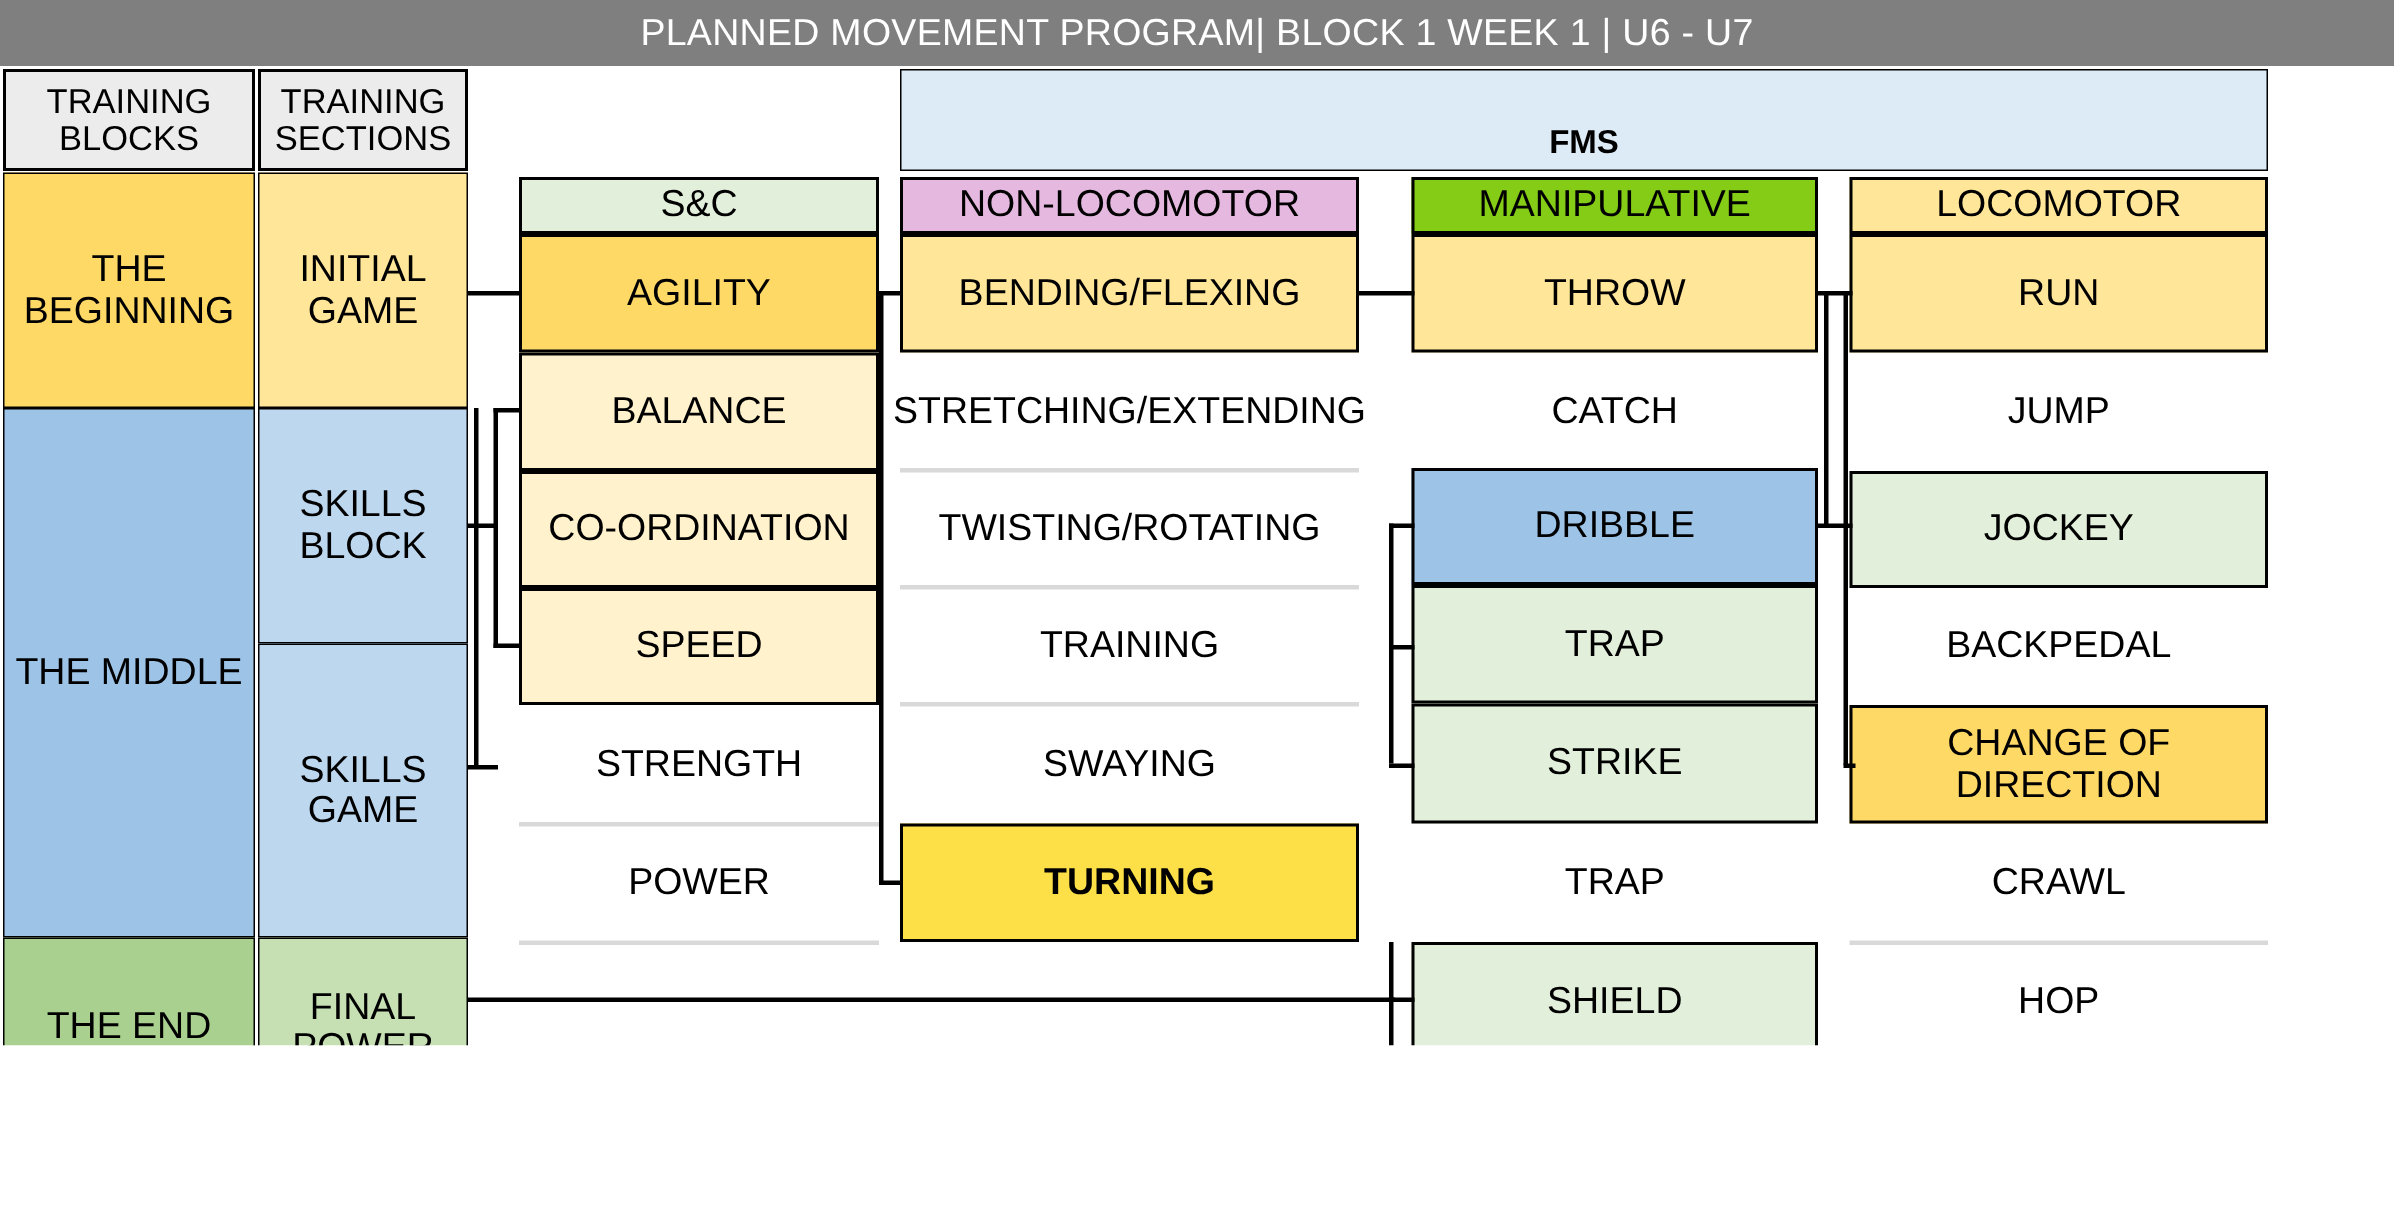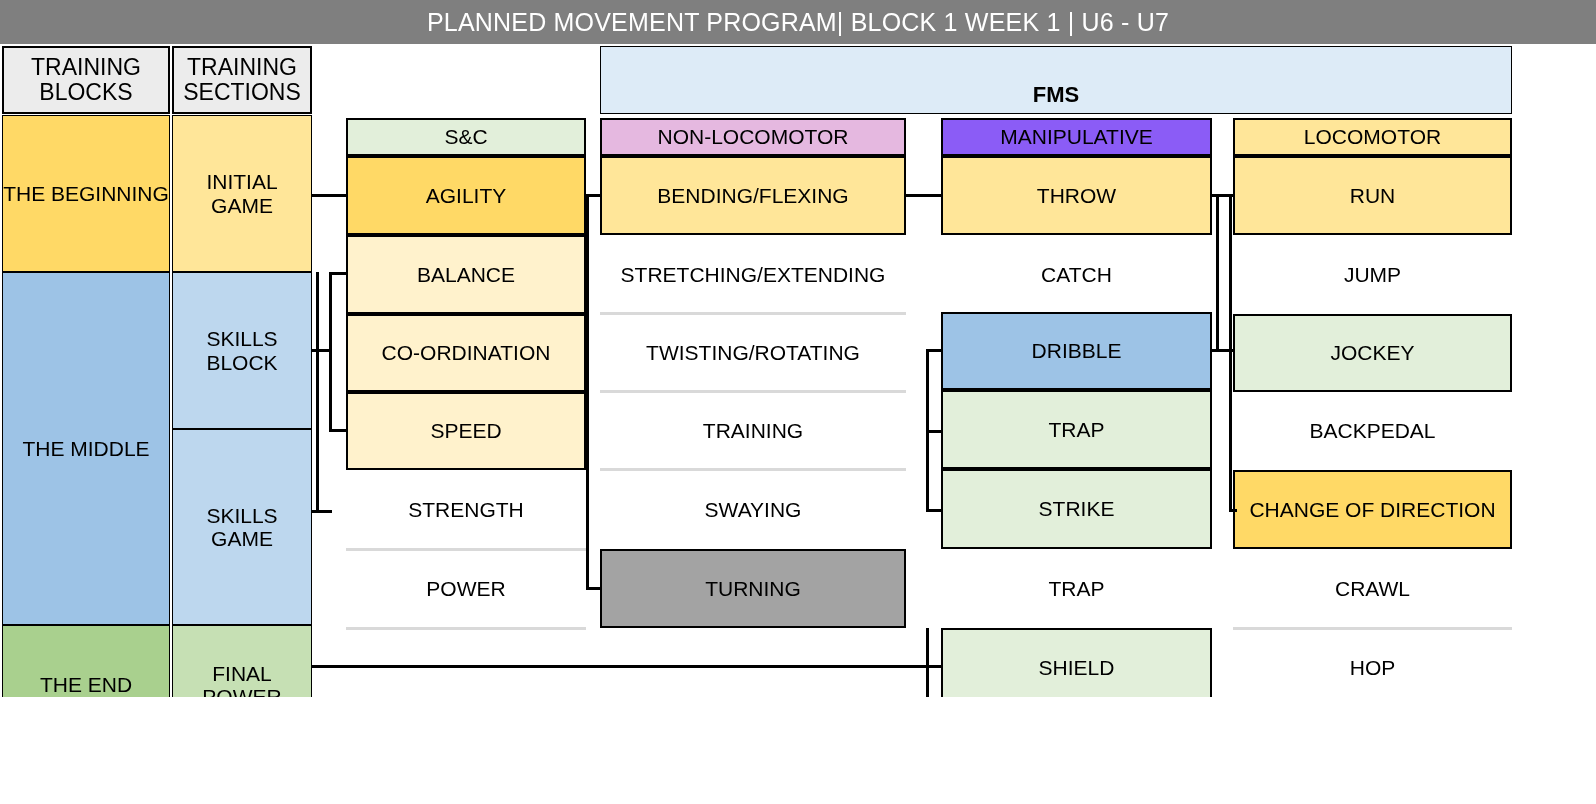--- a/index.html
+++ b/index.html
@@ -10,21 +10,21 @@
   .titlebar{position:absolute;left:0;top:0;width:1596px;height:44px;background:#7f7f7f;
             color:#ffffff;display:flex;align-items:center;justify-content:center;
             font-size:25px;letter-spacing:.2px;white-space:nowrap;}
 
   
   .footerbar{position:absolute;left:0;top:791px;width:1596px;height:13px;background:#7f7f7f;
              border-top:2px solid #000;box-sizing:border-box;}
 
   
   .cell{position:absolute;box-sizing:border-box;display:flex;align-items:center;
-        justify-content:center;text-align:center;color:#000;font-size:21px;line-height:1.1;}
+        justify-content:center;text-align:center;color:#000;font-size:25px;line-height:1.1;}
   .cell.two-line{flex-direction:column;}
   .bordered{border:2px solid #000;}
   .thin{border:1px solid #000;}
   .hdr-small{font-size:23px;}
 
   
   .ruled{position:absolute;height:3px;background:#d9d9d9;}
 
   
   .hline{position:absolute;background:#000;height:3px;}
@@ -74,21 +74,21 @@
   <div class="cell thin" style="left: 172px; top: 625px; width: 140px; height: 120px; background: rgb(198, 224, 180);">
     <span>FINAL POWER</span>
   </div>
 
   <div class="cell bordered" style="left: 346px; top: 118px; width: 240px; height: 38px; background: rgb(226, 239, 218);">
     <span>S&amp;C</span>
   </div>
   <div class="cell bordered" style="left: 600px; top: 118px; width: 306px; height: 38px; background: rgb(229, 184, 224);">
     <span>NON-LOCOMOTOR</span>
   </div>
-  <div class="cell bordered" style="left: 941px; top: 118px; width: 271px; height: 38px; background: #8b5cf6;">
+  <div class="cell bordered" style="left: 941px; top: 118px; width: 271px; height: 38px; background: #84cc16;">
     <span>MANIPULATIVE</span>
   </div>
   <div class="cell bordered" style="left: 1233px; top: 118px; width: 279px; height: 38px; background: rgb(255, 230, 153);">
     <span>LOCOMOTOR</span>
   </div>
 
   <div class="cell bordered" style="left: 346px; top: 156px; width: 240px; height: 79px; background: rgb(255, 217, 102);">
       <span>AGILITY</span>
     </div>
   <div class="cell bordered" style="left: 346px; top: 235px; width: 240px; height: 79px; background: rgb(255, 242, 204);">
@@ -117,21 +117,21 @@
     </div>
   <div class="cell" style="left:600px;top:314px;width:306px;height:78px;">
       <span>TWISTING/ROTATING</span>
     </div>
   <div class="cell" style="left:600px;top:392px;width:306px;height:78px;">
       <span>TRAINING</span>
     </div>
   <div class="cell" style="left:600px;top:470px;width:306px;height:79px;">
       <span>SWAYING</span>
     </div>
-  <div class="cell bordered" style="left: 600px; top: 549px; width: 306px; height: 79px; background: #a3a3a3;">
+  <div class="cell bordered" style="left: 600px; top: 549px; width: 306px; height: 79px; background: #fde047; font-weight: bold;">
       <span>TURNING</span>
     </div>
   <div class="ruled" style="left:600px;top:312px;width:306px;"></div>
   <div class="ruled" style="left:600px;top:390px;width:306px;"></div>
   <div class="ruled" style="left:600px;top:468px;width:306px;"></div>
 
   <div class="cell bordered" style="left: 941px; top: 156px; width: 271px; height: 79px; background: rgb(255, 230, 153);">
       <span>THROW</span>
     </div>
   <div class="cell" style="left:941px;top:235px;width:271px;height:79px;">

